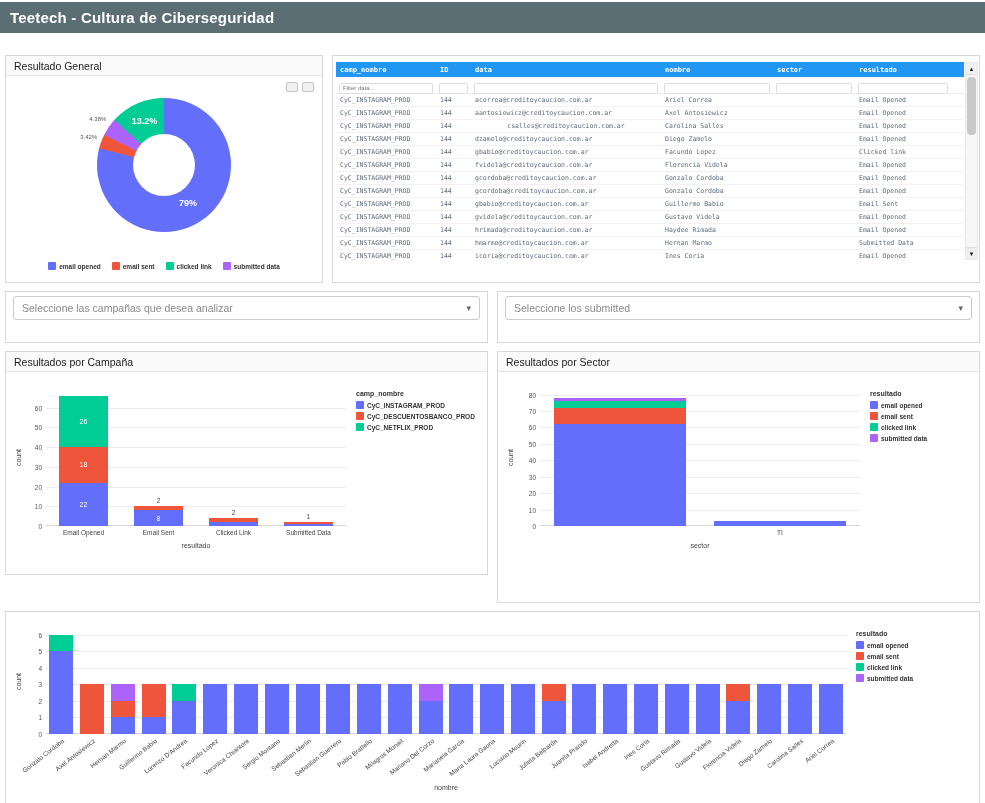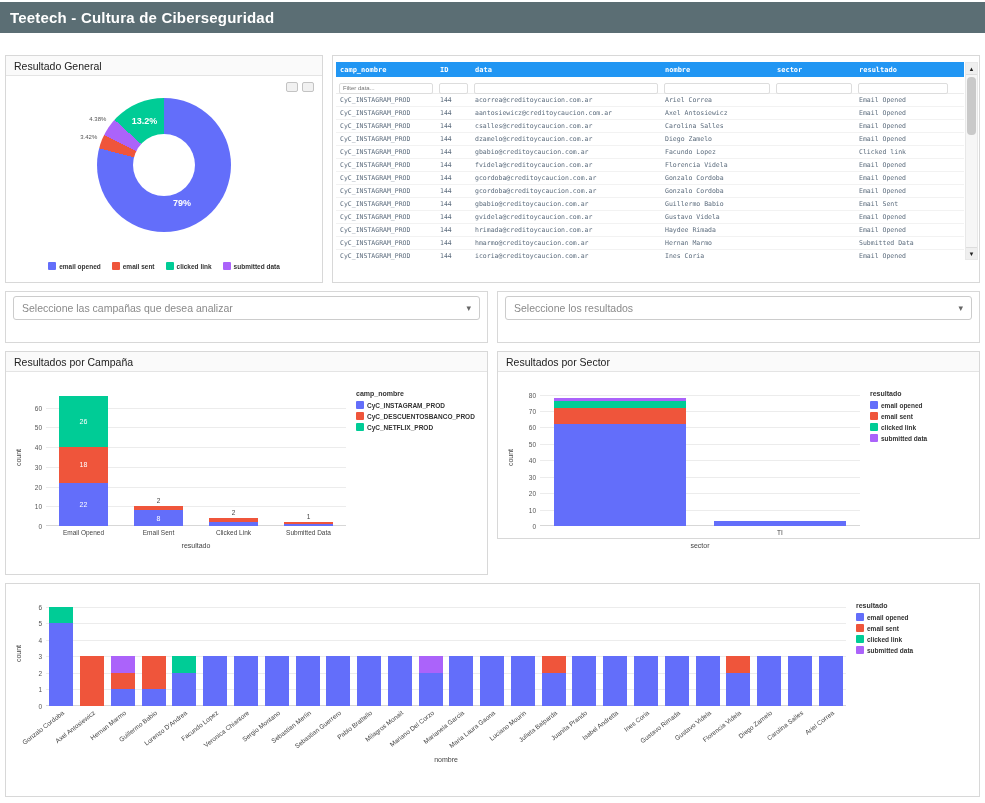--- a/index.html
+++ b/index.html
@@ -81,21 +81,21 @@
       <div class="panel-header">
         <span>Resultado General</span>
       </div>
       <div class="panel-body pie-area" id="pie-area">
         <div class="modebar">
           <span class="mb-icon"></span>
           <span class="mb-icon"></span>
         </div>
       <div class="donut" style="left: 91px; top: 22px; width: 134px; height: 134px; background: conic-gradient(rgb(99, 110, 250) 0%, rgb(99, 110, 250) 79%, rgb(239, 85, 59) 79%, rgb(239, 85, 59) 82.42%, rgb(171, 99, 250) 82.42%, rgb(171, 99, 250) 86.8%, rgb(0, 204, 150) 86.8%, rgb(0, 204, 150) 100%);">
             <div class="donut-hole" style="width: 62.98px; height: 62.98px; left: 35.51px; top: 35.51px;"></div>
-            <div class="plabel-in" style="left: 85px; top: 105.117px;">79%</div>
+            <div class="plabel-in" style="left: 91px; top: 105.117px;">79%</div>
             <div class="plabel-out" style="left: -8.28089px; top: 38.7697px;">3.42%</div>
             <div class="plabel-out" style="left: 0.816649px; top: 21.35px;">4.38%</div>
             <div class="plabel-in" style="left: 47.5638px; top: 22.8488px;">13.2%</div>
           </div>
           <div class="pie-legend">
             <div class="pl-item">
               <div class="swatch" style="background: rgb(99, 110, 250);"></div>
               <span>email opened</span>
             </div>
             <div class="pl-item">
@@ -148,21 +148,21 @@
             <div class="gr-cell" style="width: 100px;">CyC_INSTAGRAM_PROD</div>
             <div class="gr-cell" style="width: 35px;">144</div>
             <div class="gr-cell" style="width: 190px;">aantosiewicz@creditoycaucion.com.ar</div>
             <div class="gr-cell" style="width: 112px;">Axel Antosiewicz</div>
             <div class="gr-cell" style="width: 82px;"></div>
             <div class="gr-cell" style="width: 96px;">Email Opened</div>
           </div>
           <div class="grid-row">
             <div class="gr-cell" style="width: 100px;">CyC_INSTAGRAM_PROD</div>
             <div class="gr-cell" style="width: 35px;">144</div>
-            <div class="gr-cell" style="width: 190px;">csalles@creditoycaucion.com.ar</div>
+            <div class="gr-cell" style="width: 190px; text-align: center;">csalles@creditoycaucion.com.ar</div>
             <div class="gr-cell" style="width: 112px;">Carolina Salles</div>
             <div class="gr-cell" style="width: 82px;"></div>
             <div class="gr-cell" style="width: 96px;">Email Opened</div>
           </div>
           <div class="grid-row">
             <div class="gr-cell" style="width: 100px;">CyC_INSTAGRAM_PROD</div>
             <div class="gr-cell" style="width: 35px;">144</div>
             <div class="gr-cell" style="width: 190px;">dzamelo@creditoycaucion.com.ar</div>
             <div class="gr-cell" style="width: 112px;">Diego Zamelo</div>
             <div class="gr-cell" style="width: 82px;"></div>
@@ -249,21 +249,21 @@
       <div class="filter-body">
         <div class="select">
           <span class="select-ph">Seleccione las campañas que desea analizar</span>
           <span class="caret">▾</span>
         </div>
       </div>
     </div>
     <div class="panel" style="width:483px;height:52px">
       <div class="filter-body">
         <div class="select">
-          <span class="select-ph">Seleccione los resultados</span>
+          <span class="select-ph">Seleccione los submitted</span>
           <span class="caret">▾</span>
         </div>
       </div>
     </div>
   </div>
 
   <div class="row">
     <div class="panel" style="width:483px;height:224px">
       <div class="panel-header">
         <span>Resultados por Campaña</span>
@@ -333,21 +333,21 @@
                 <span>CyC_DESCUENTOSBANCO_PROD</span>
               </div>
               <div class="legend-item">
                 <div class="swatch" style="background: rgb(0, 204, 150);"></div>
                 <span>CyC_NETFLIX_PROD</span>
               </div>
             </div>
           </div>
         </div>
     </div>
-    <div class="panel" style="width:483px;height:188px">
+    <div class="panel" style="width:483px;height:252px">
       <div class="panel-header">
         <span>Resultados por Sector</span>
       </div>
       <div class="panel-body" id="chart-sector">
           <div class="bar-wrap">
             <div class="ytitle" style="height: 138px;">
               <span>count</span>
             </div>
             <div>
               <div class="plot-row">

